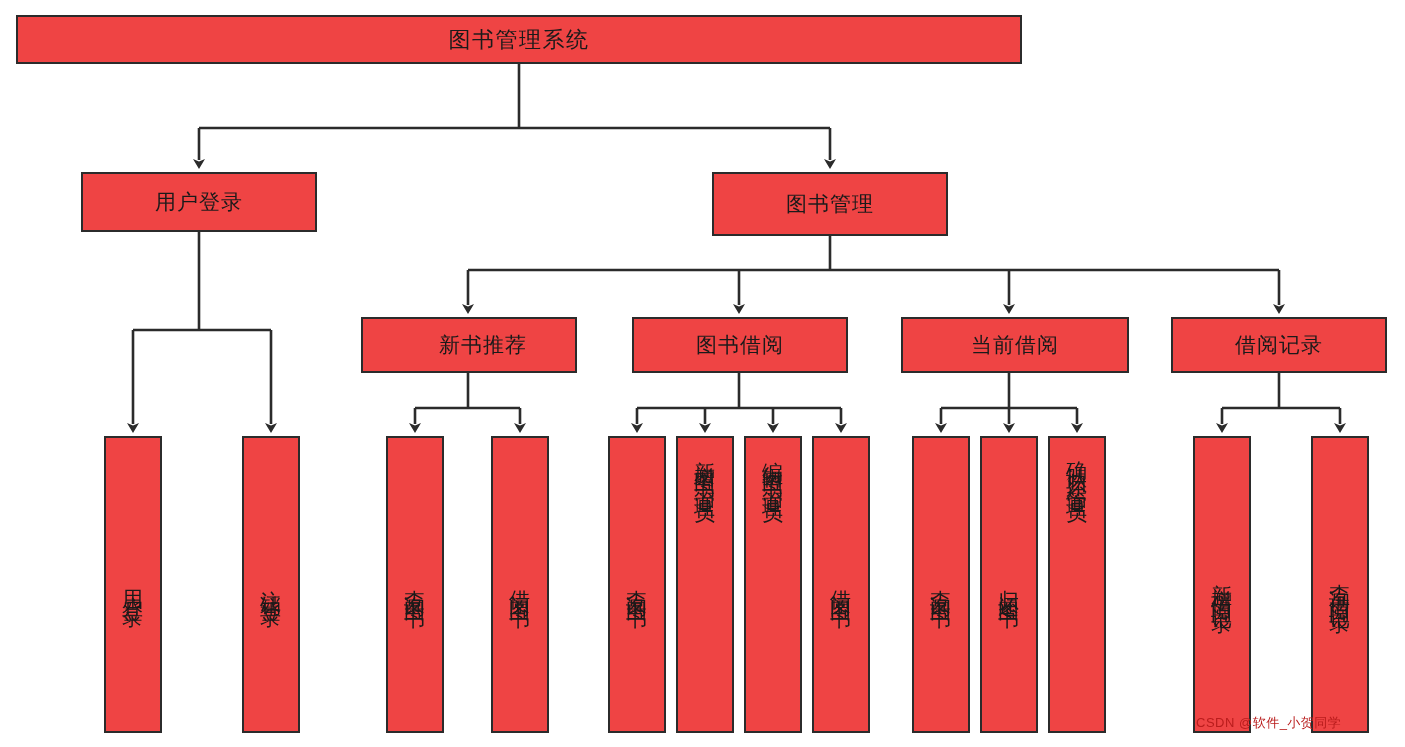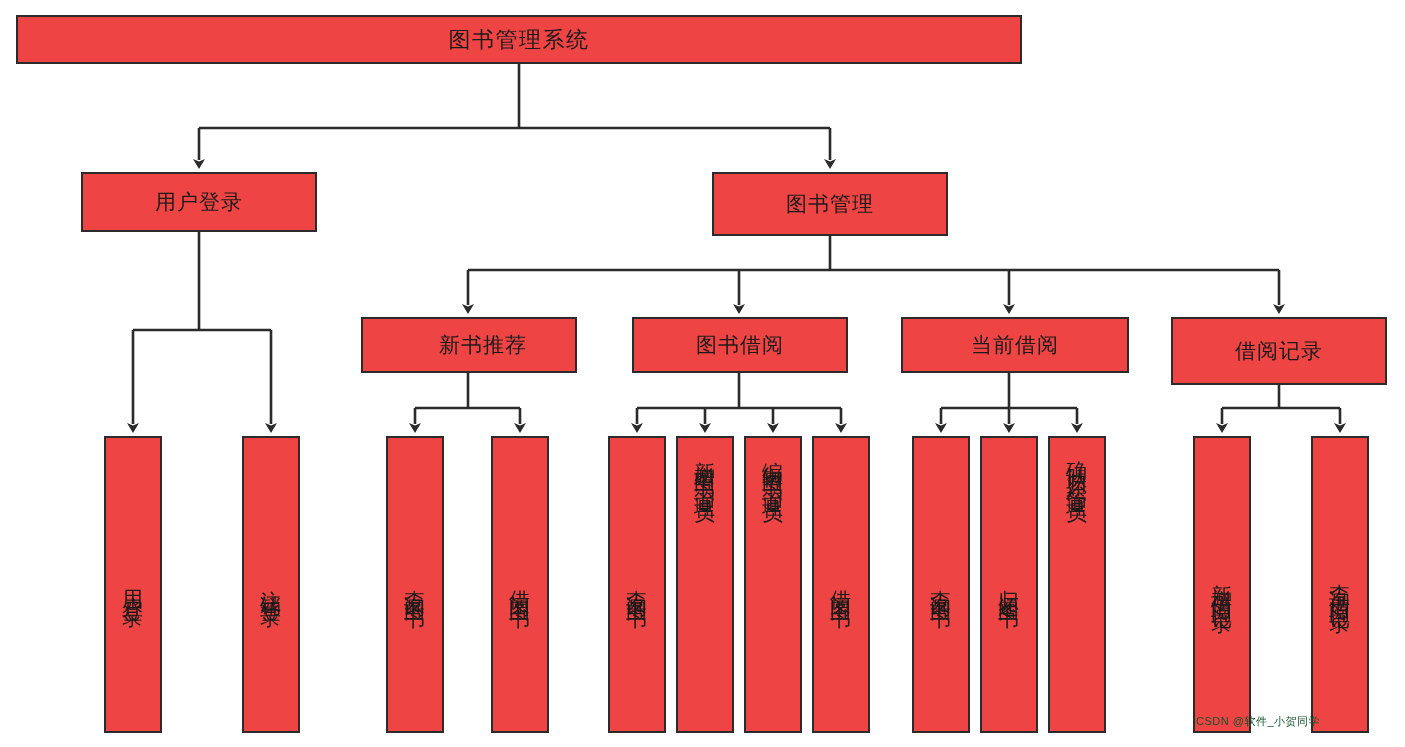--- a/index.html
+++ b/index.html
@@ -63,22 +63,22 @@
     letter-spacing: 6px;
     line-height: 1;
     white-space: nowrap;
   }
   .node.vert.centered {
     align-items: center;
     padding-top: 0;
   }
   .watermark {
     position: absolute;
-    font-size: 11px;
-    color: #14532d;
+    font-size: 13px;
+    color: #b91c1c;
     white-space: nowrap;
     letter-spacing: 0.5px;
   }
 </style>
 </head>
 <body>
 
 <div id="canvas">
 
   <svg id="edges" viewBox="0 0 1405 747" width="1405" height="747">
@@ -148,21 +148,21 @@
   </div>
 
   <div class="node horiz" style="left:632px; top:317px; width:216px; height:56px;">
     <span class="label">图书借阅</span>
   </div>
 
   <div class="node horiz" style="left:901px; top:317px; width:228px; height:56px;">
     <span class="label">当前借阅</span>
   </div>
 
-  <div class="node horiz" style="left:1171px; top:317px; width:216px; height:68px;">
+  <div class="node horiz" style="left:1171px; top:317px; width:216px; height:56px;">
     <span class="label">借阅记录</span>
   </div>
 
   <div class="node vert centered" style="left:104px; top:436px; width:58px; height:297px;">
     <span class="label">用户登录</span>
   </div>
 
   <div class="node vert centered" style="left:242px; top:436px; width:58px; height:297px;">
     <span class="label">注销登录</span>
   </div>

